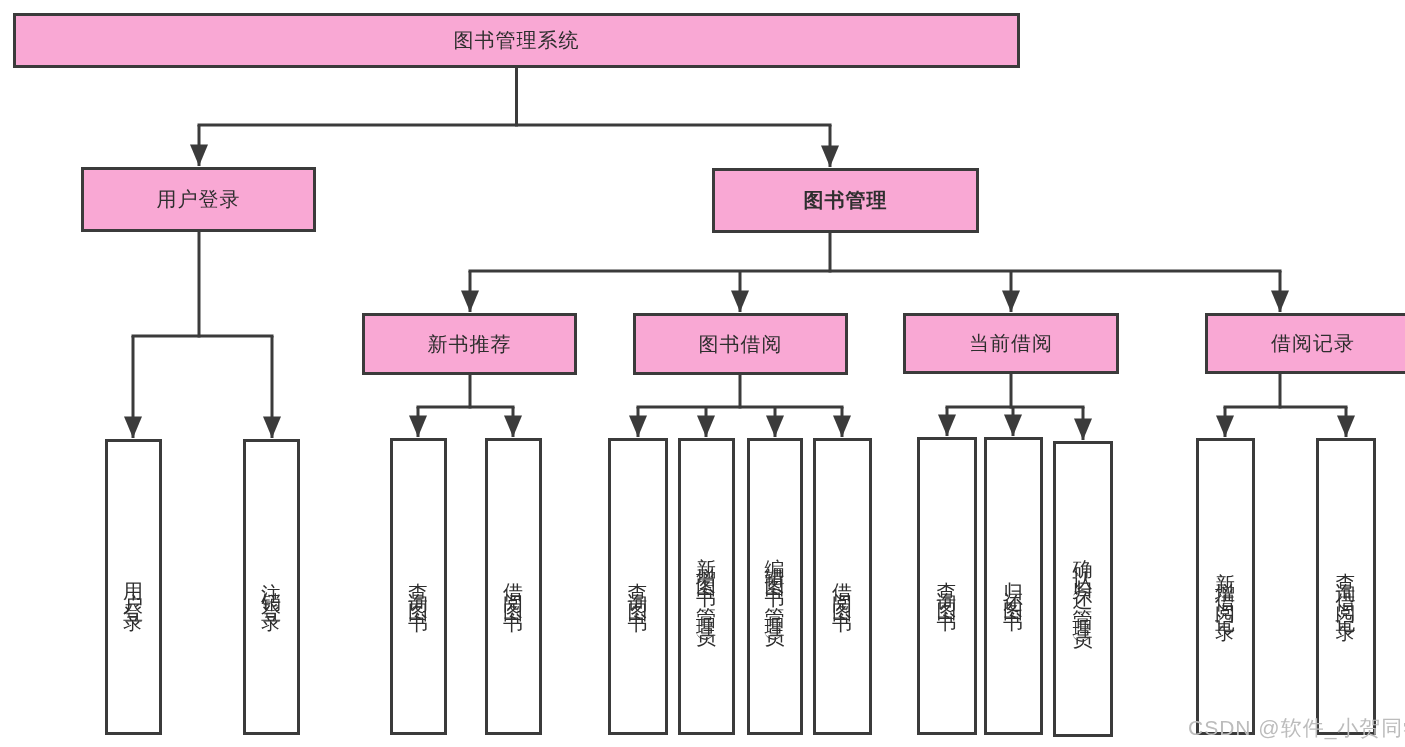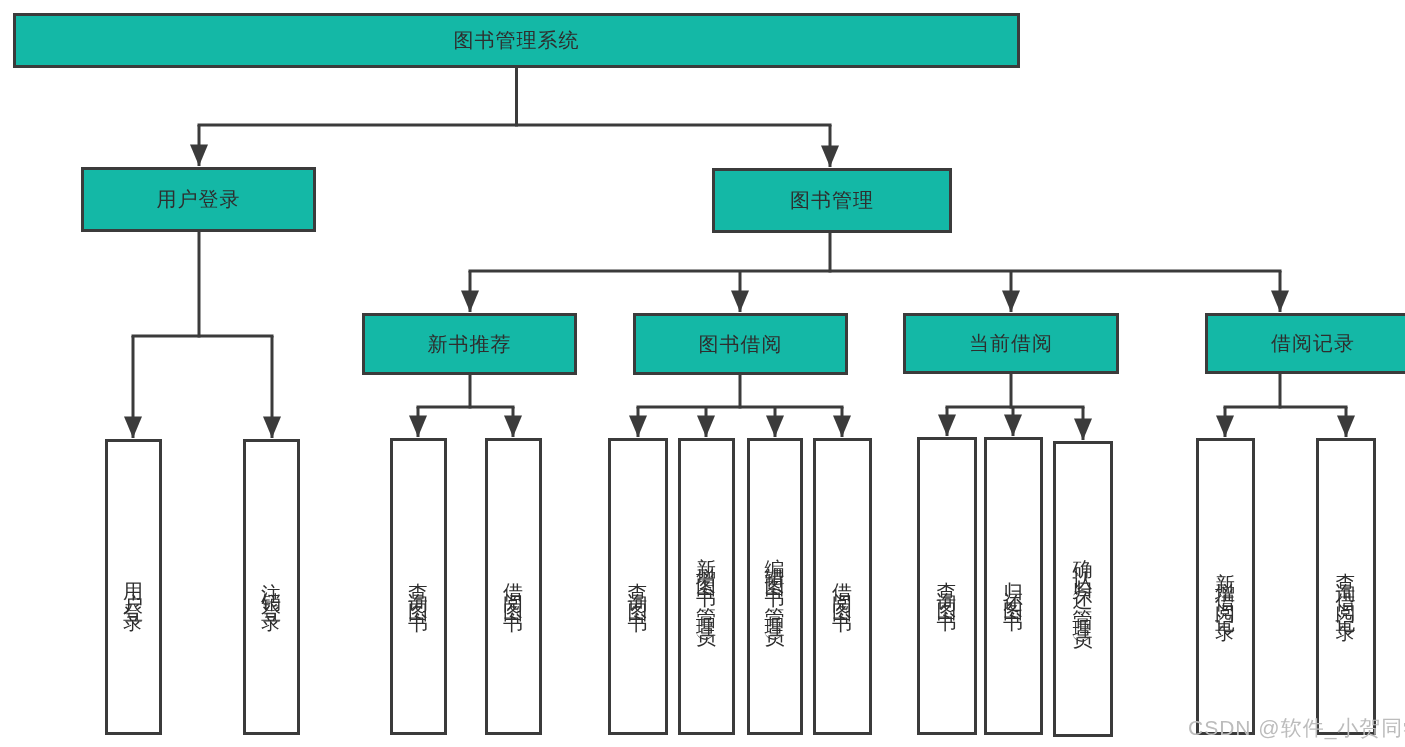--- a/index.html
+++ b/index.html
@@ -19,21 +19,21 @@
     position: absolute;
     left: 0; top: 0;
     width: 1405px;
     height: 747px;
   }
   #connectors line { stroke: #3b3b3b; stroke-width: 3; }
   .hnode {
     position: absolute;
     box-sizing: border-box;
     border: 3px solid #3b3b3b;
-    background: #14b8a6;
+    background: #f9a8d4;
     display: flex;
     align-items: center;
     justify-content: center;
   }
   .hnode span {
     font-size: 20px;
     color: #2e2e2e;
     letter-spacing: 1px;
     white-space: nowrap;
   }
@@ -119,21 +119,21 @@
     <line x1="1346" y1="407" x2="1346" y2="437" marker-end="url(#arw)"></line>
   </svg>
 
   <div class="hnode" style="left:13px; top:13px; width:1007px; height:55px;">
     <span>图书管理系统</span>
   </div>
 
   <div class="hnode" style="left:81px; top:167px; width:235px; height:65px;">
     <span>用户登录</span>
   </div>
-  <div class="hnode" style="left:712px; top:168px; width:240px; height:65px;">
+  <div class="hnode" style="left:712px; top:168px; width:267px; height:65px;font-weight:bold;">
     <span>图书管理</span>
   </div>
 
   <div class="hnode" style="left:362px; top:313px; width:215px; height:62px;">
     <span>新书推荐</span>
   </div>
   <div class="hnode" style="left:903px; top:313px; width:216px; height:61px;">
     <span>当前借阅</span>
   </div>
   <div class="hnode" style="left:633px; top:313px; width:215px; height:62px;">

